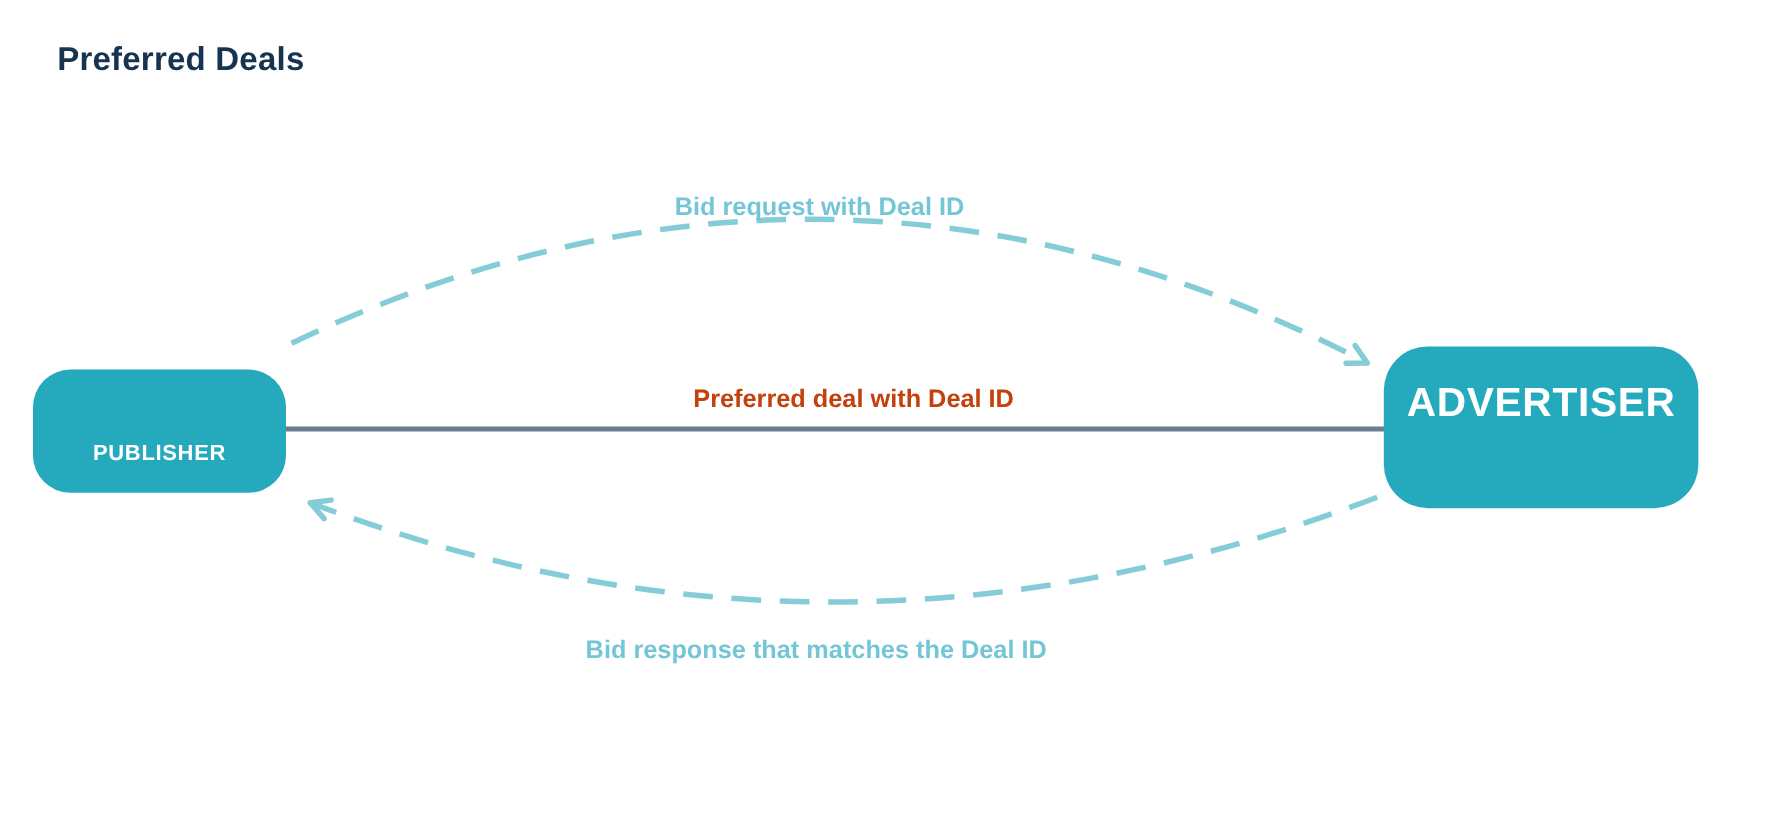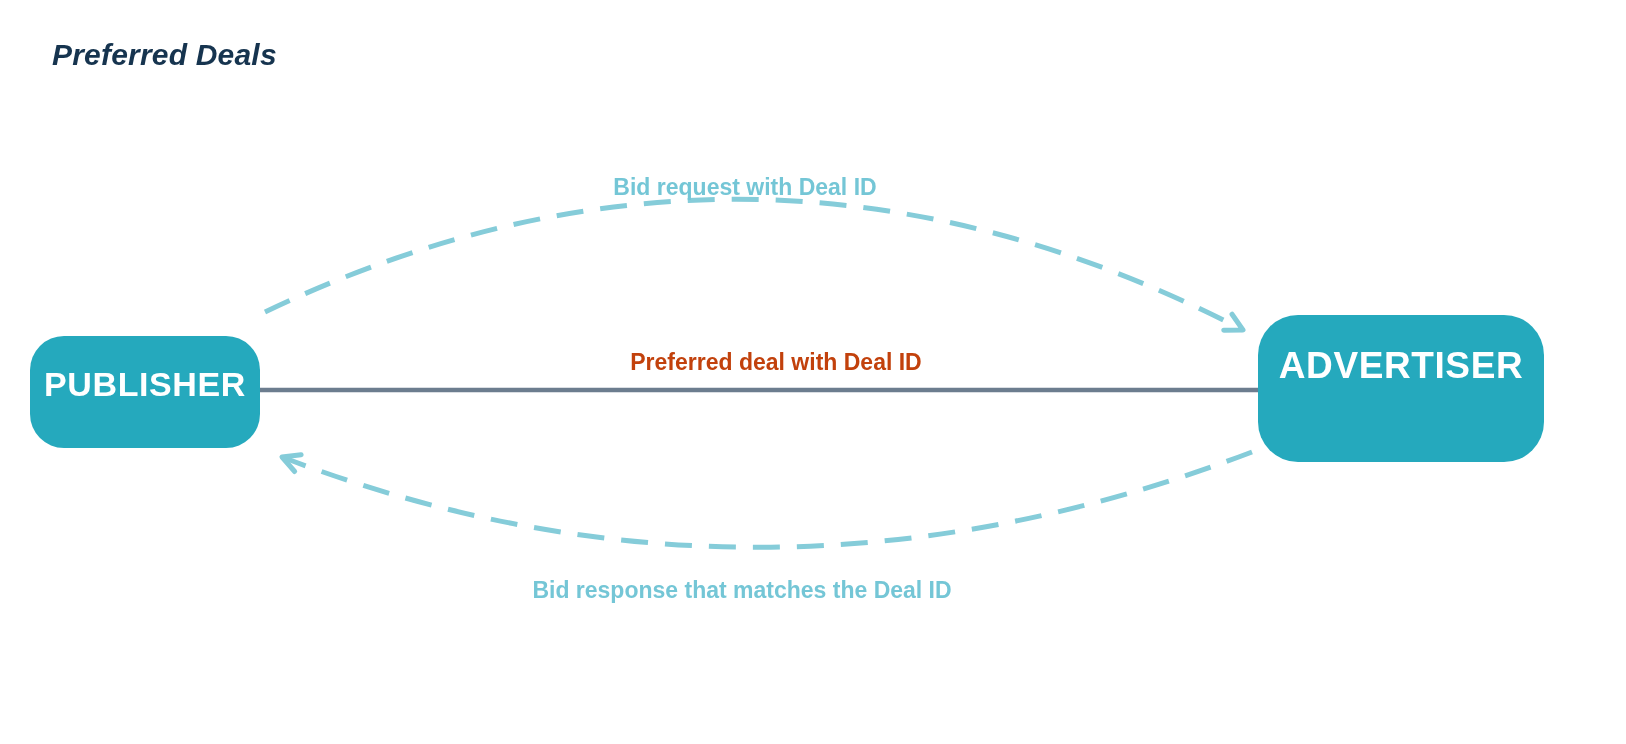--- a/index.html
+++ b/index.html
@@ -23,38 +23,37 @@
     height: 744px;
   }
   .title {
     position: absolute;
     left: 52px;
     top: 38px;
     font-size: 30px;
     font-weight: 800;
     color: #16344f;
     letter-spacing: 0.2px;
-    font-style: italic;
   }
   .node-label {
     position: absolute;
     display: flex;
     align-items: center;
     justify-content: center;
     color: #ffffff;
     font-weight: 800;
     letter-spacing: 0.6px;
     text-align: center;
   }
   .node-label.publisher {
     left: 30px;
-    top: 328px;
+    top: 356px;
     width: 230px;
     height: 112px;
-    font-size: 34px;
+    font-size: 20px;
   }
   .node-label.advertiser {
     left: 1258px;
     top: 302px;
     width: 286px;
     height: 127px;
     font-size: 37px;
   }
   .edge-label {
     position: absolute;

